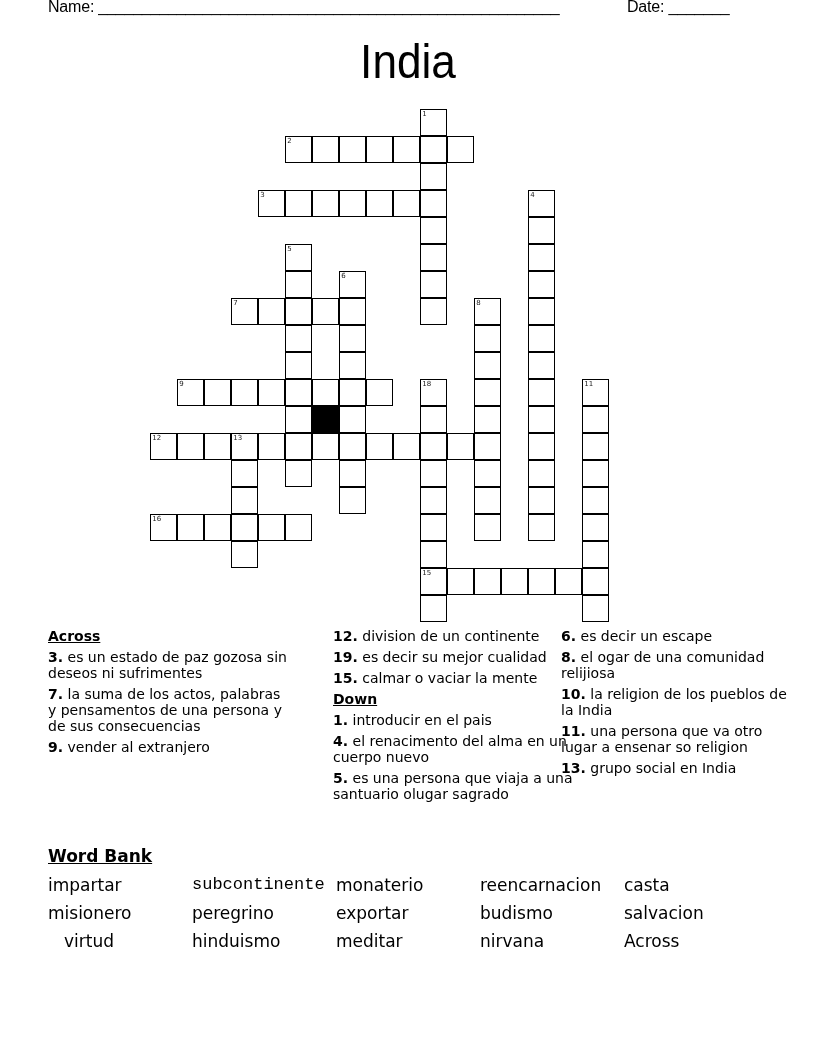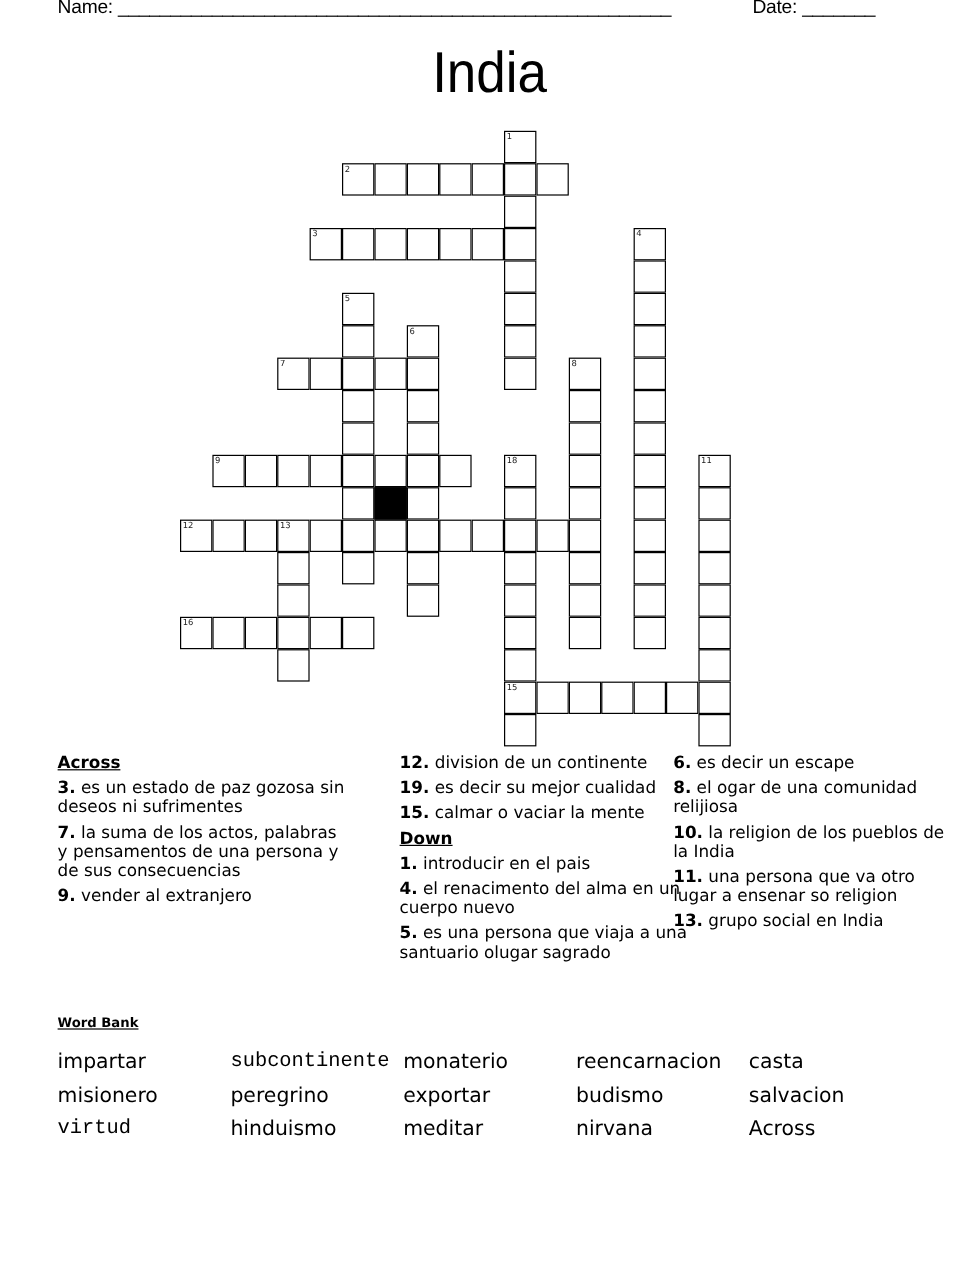--- a/index.html
+++ b/index.html
@@ -12,21 +12,21 @@
   .cell { position:absolute; width:27px; height:27px; box-sizing:border-box; border:1.5px solid #000; background:#fff; margin-left:-0.75px; margin-top:-0.75px; }
   .cell.block { background:#000; }
   .cell .num { position:absolute; left:1px; top:0px; font-size:7px; line-height:8px; font-family:"DejaVu Sans", sans-serif; color:#222; }
   .clue-col { position:absolute; top:628px; font-size:14px; line-height:16px; }
   .clue-col .section { font-weight:bold; text-decoration:underline; margin:0 0 5px 0; }
   .clue { margin:0 0 5px 0; }
   .clue .n { font-weight:bold; }
   #col1 { left:48px; width:240px; }
   #col2 { left:291px; width:240px;margin-left:42px; }
   #col3 { left:561px; width:235px; }
-  #wordbank-title { position:absolute; left:48px; top:846px; font-size:11px; font-weight:bold; text-decoration:underline; }
+  #wordbank-title { position:absolute; left:48px; top:846px; font-size:17px; font-weight:bold; text-decoration:underline; }
   .wb-row { position:absolute; left:48px; height:24px; font-size:17px; }
   .wb-word { position:absolute; top:0; white-space:nowrap; }
 </style>
 </head>
 <body>
 
 <div id="name-line" class="hdr">Name: _____________________________________________________</div>
 <div id="date-line" class="hdr">Date: _______</div>
 
 <div id="title">India</div>
@@ -210,18 +210,18 @@
   <span class="wb-word" style="left:576px;">casta</span>
 </div>
 <div class="wb-row" style="top:903px;">
   <span class="wb-word" style="left:0px;">misionero</span>
   <span class="wb-word" style="left:144px;">peregrino</span>
   <span class="wb-word" style="left:288px;">exportar</span>
   <span class="wb-word" style="left:432px;">budismo</span>
   <span class="wb-word" style="left:576px;">salvacion</span>
 </div>
 <div class="wb-row" style="top:931px;">
-  <span class="wb-word" style="left:0px;font-family:Liberation Mono, monospace;">virtud</span>
+  <span class="wb-word" style="left:16px;">virtud</span>
   <span class="wb-word" style="left:144px;">hinduismo</span>
   <span class="wb-word" style="left:288px;">meditar</span>
   <span class="wb-word" style="left:432px;">nirvana</span>
   <span class="wb-word" style="left:576px;">Across</span>
 </div>
 
 </body></html>

